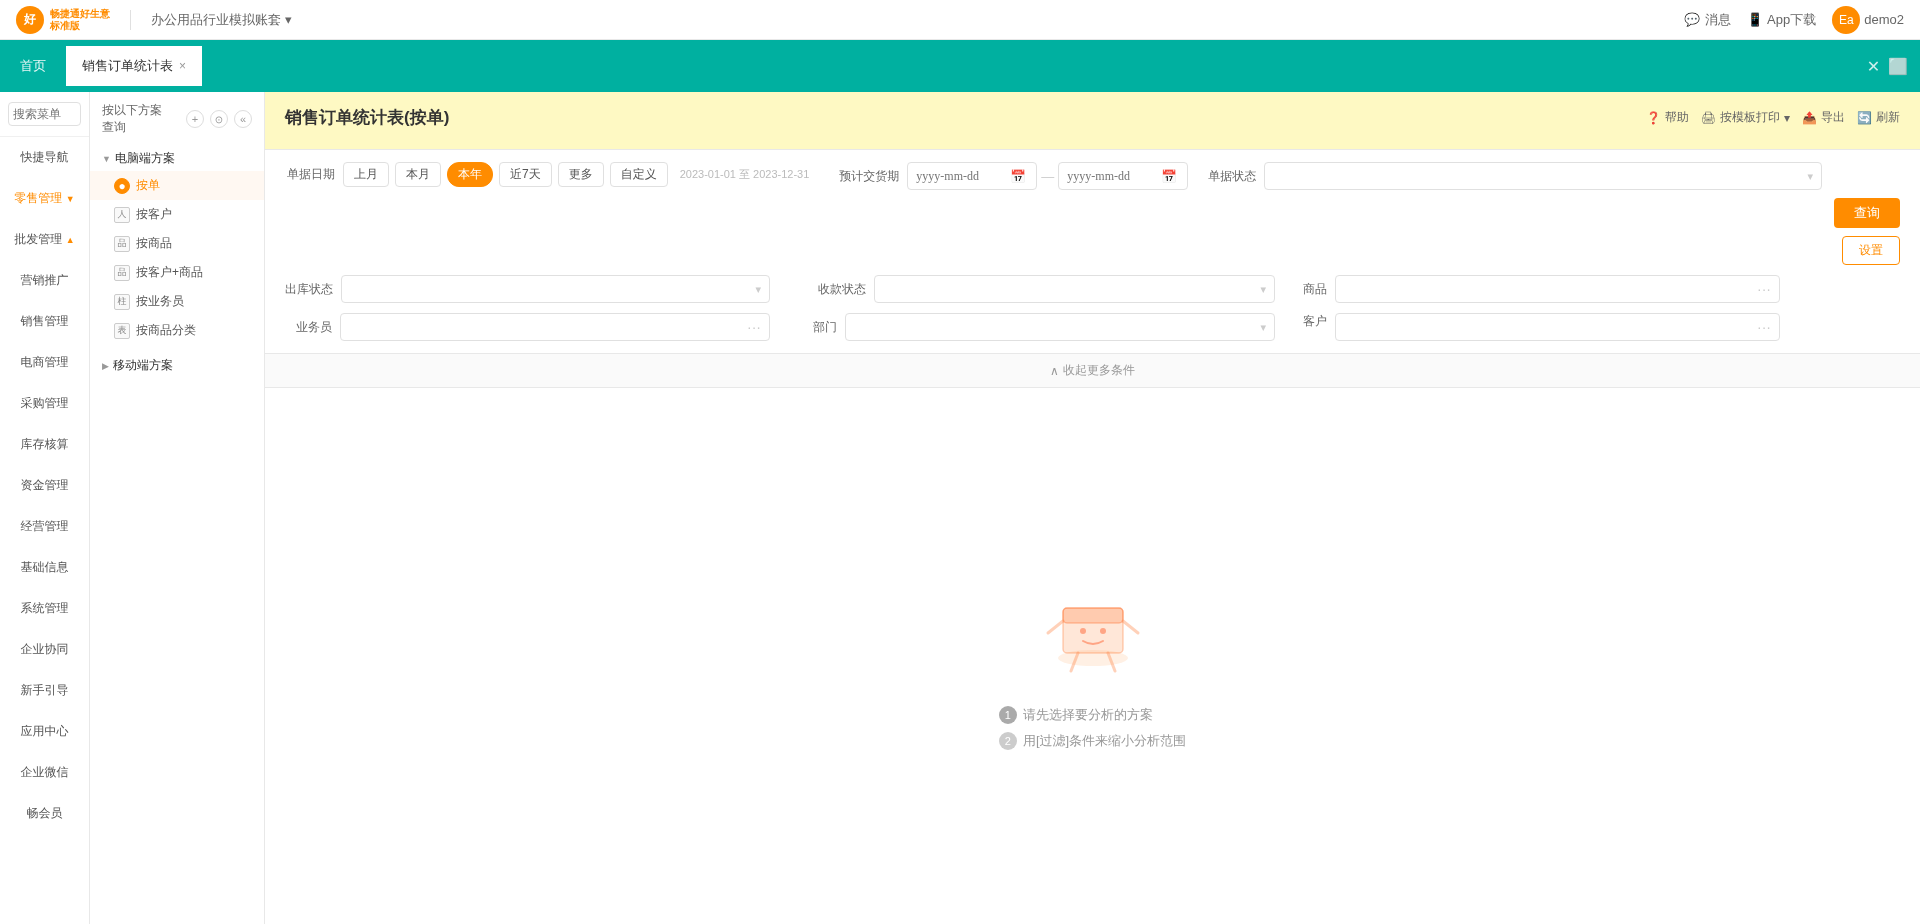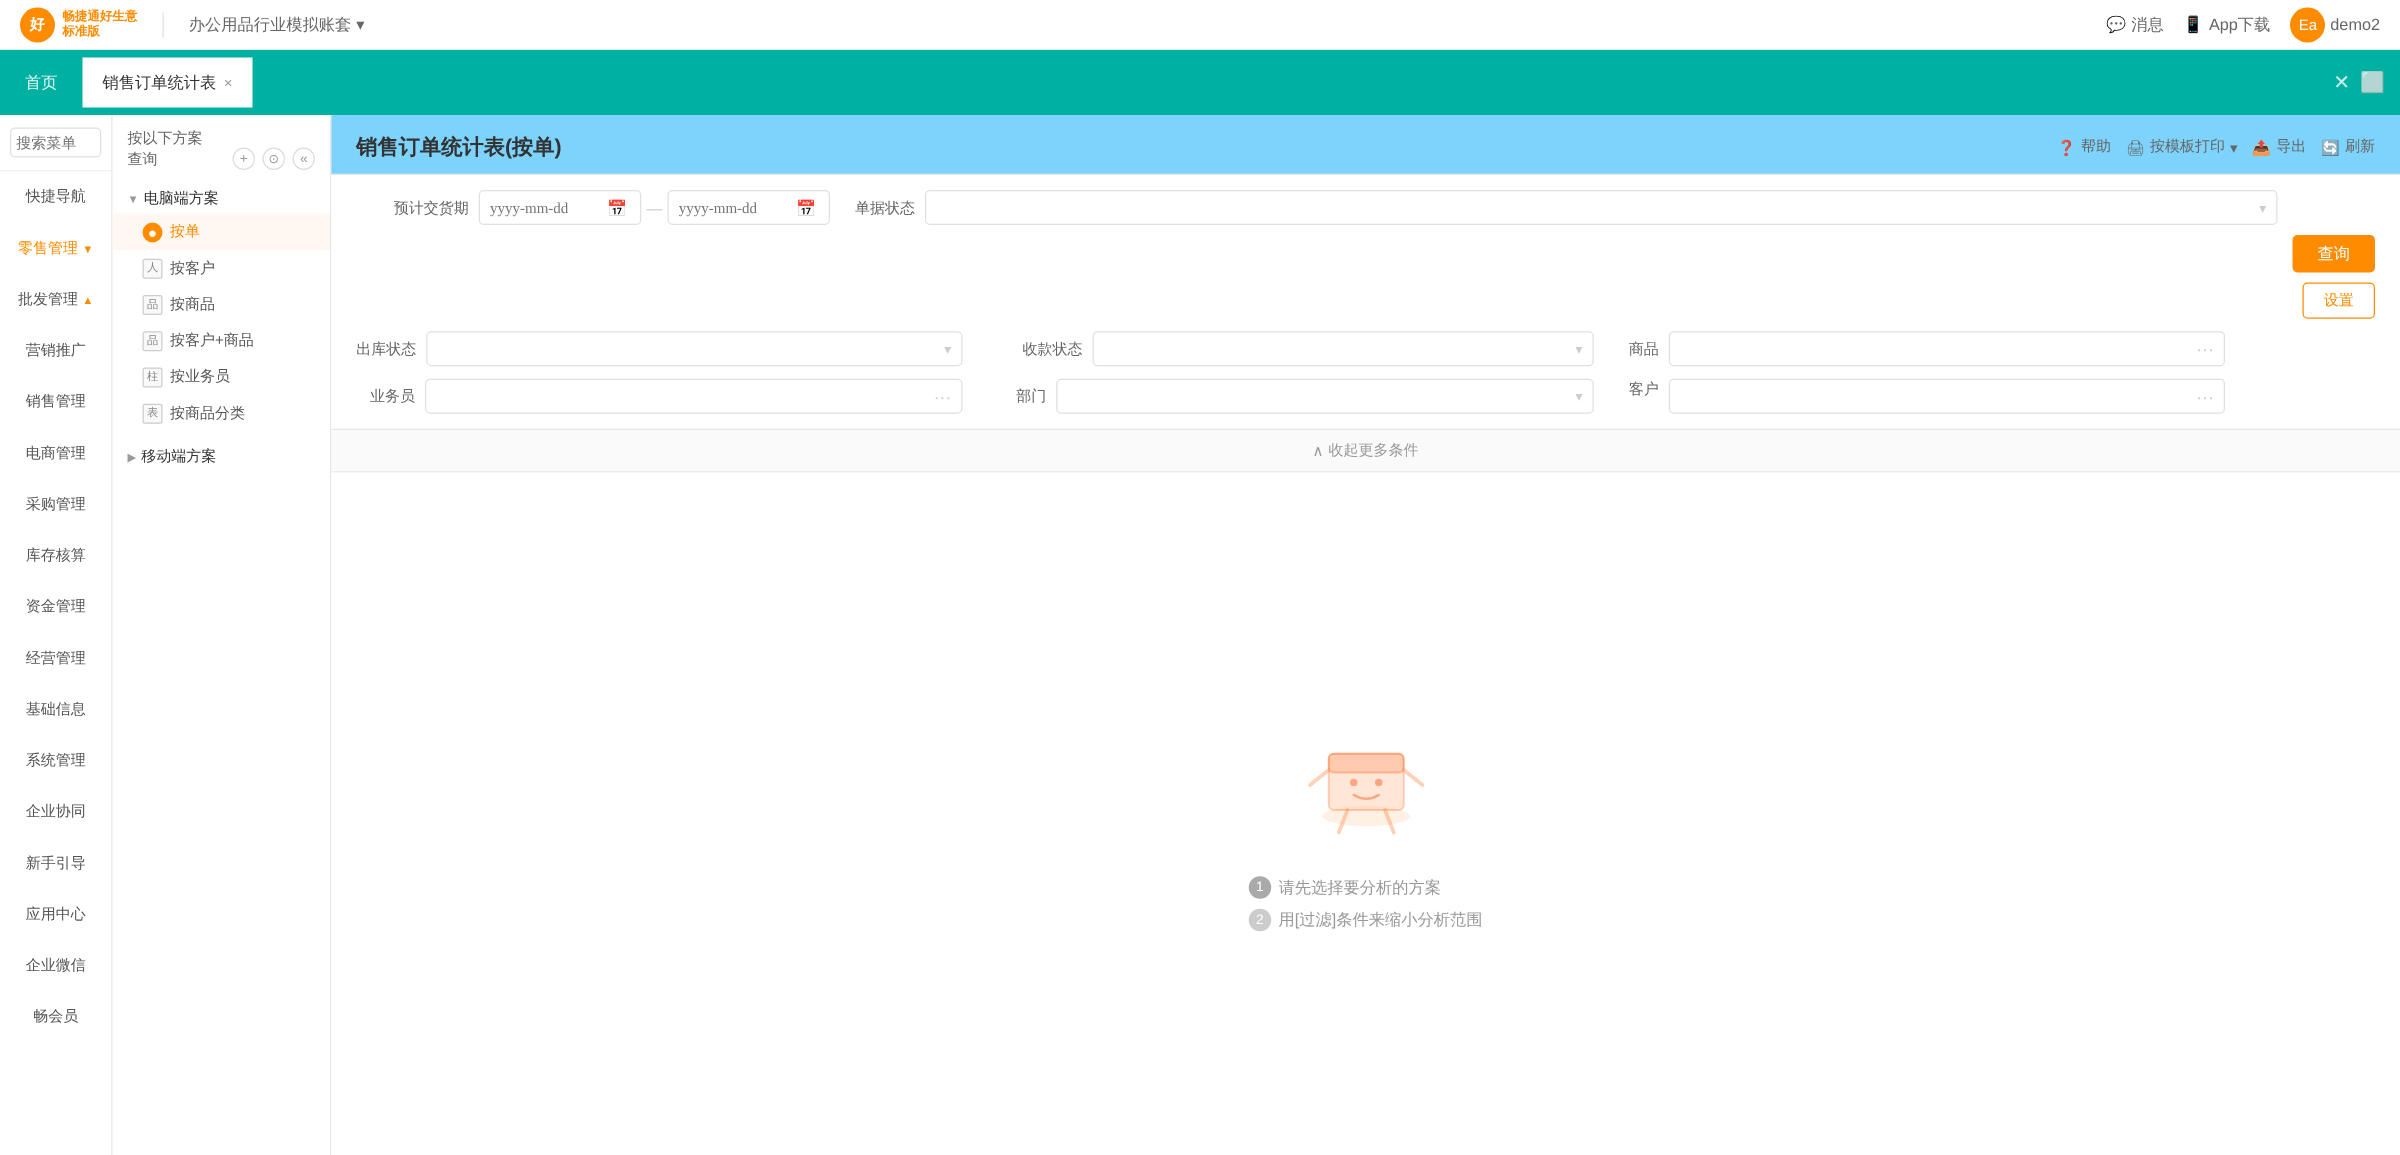--- a/index.html
+++ b/index.html
@@ -32,35 +32,35 @@
     .sidebar-item { padding: 12px 0; text-align: center; cursor: pointer; color: #555; font-size: 12px; border-bottom: none; position: relative; }
     .sidebar-item.active { color: #ff8c00; }
     .sidebar-search { padding: 10px 8px; border-bottom: 1px solid #f0f0f0; }
     .sidebar-search input { width: 100%; border: 1px solid #e0e0e0; border-radius: 4px; padding: 4px 4px; font-size: 12px; outline: none; }
 
     
     .content-area { flex: 1; display: flex; overflow: hidden; }
 
     
     .scheme-panel { width: 175px; background: #fff; border-right: 1px solid #e8e8e8; flex-shrink: 0; padding: 0; }
-    .scheme-panel-header { display: flex; align-items: flex-end; justify-content: space-between; padding: 10px 12px 6px 12px; font-size: 12px; color: #666; gap: 14px; }
+    .scheme-panel-header { display: flex; align-items: center; justify-content: space-between; padding: 10px 12px 6px 12px; font-size: 12px; color: #666; gap: 14px; }
     .scheme-panel-header-btns { display: flex; gap: 6px; }
     .scheme-panel-header-btn { width: 18px; height: 18px; border-radius: 50%; border: 1px solid #ddd; display: flex; align-items: center; justify-content: center; font-size: 11px; cursor: pointer; color: #999; }
     .scheme-group { padding: 4px 0; }
     .scheme-group-title { display: flex; align-items: center; gap: 4px; padding: 4px 12px; font-size: 12px; color: #333; cursor: pointer; }
     .scheme-item { display: flex; align-items: center; gap: 6px; padding: 6px 12px 6px 24px; font-size: 12px; color: #555; cursor: pointer; }
     .scheme-item.active { color: #ff8c00; background: #fff8f2; }
     .scheme-item .scheme-icon { width: 16px; height: 16px; border: 1px solid #ccc; border-radius: 2px; display: flex; align-items: center; justify-content: center; font-size: 9px; color: #888; background: #f9f9f9; }
     .scheme-item .scheme-icon.orange { background: #ff8c00; border-color: #ff8c00; color: white; border-radius: 50%; font-size: 10px; }
 
     
     .main-content { flex: 1; display: flex; flex-direction: column; overflow: hidden; }
 
     
-    .page-header { padding: 14px 20px 10px 20px; background: #7dd3fc; border-bottom: 1px solid #e8e8e8; display: flex; align-items: center; justify-content: space-between; }
+    .page-header { padding: 14px 20px 20px 20px; background: #fef9c3; border-bottom: 1px solid #e8e8e8; display: flex; align-items: center; justify-content: space-between; }
     .page-title { font-size: 17px; font-weight: 600; color: #333; }
     .page-header-actions { display: flex; align-items: center; gap: 12px; }
     .header-action-btn { display: flex; align-items: center; gap: 4px; color: #666; font-size: 12px; cursor: pointer; }
 
     
     .filter-area { background: #fff; padding: 12px 20px; border-bottom: 1px solid #e8e8e8; }
     .filter-date-group { display: flex; align-items: center; gap: 6px; }
     .date-btn { padding: 3px 10px; border-radius: 4px; border: 1px solid #e0e0e0; background: #fff; color: #555; font-size: 12px; cursor: pointer; }
     .date-btn.active { background: #ff8c00; border-color: #ff8c00; color: white; border-radius: 12px; }
     .date-input-box { border: 1px solid #e0e0e0; border-radius: 4px; height: 28px; padding: 0 8px; display: flex; align-items: center; gap: 4px; background: #fff; min-width: 130px; }
@@ -274,20 +274,32 @@
             <span>🔄</span>
             <span>刷新</span>
           </div>
         </div>
       </div>
 
       <div class="filter-area">
 
         <div style="display:flex;align-items:flex-start;gap:0;margin-bottom:10px;">
 
+          <div style="display:flex;align-items:center;flex-shrink:0;">
+            <span style="color:#666;font-size:12px;min-width:58px;text-align:right;padding-right:8px;">单据日期</span>
+            <div class="filter-date-group">
+              <button class="date-btn">上月</button>
+              <button class="date-btn">本月</button>
+              <button class="date-btn active">本年</button>
+              <button class="date-btn">近7天</button>
+              <button class="date-btn">更多</button>
+              <button class="date-btn">自定义</button>
+              <span style="color:#bbb;font-size:11px;margin-left:6px;">2023-01-01 至 2023-12-31</span>
+            </div>
+          </div>
 
           <div style="width:30px;"></div>
 
           <div style="display:flex;align-items:center;flex-shrink:0;">
             <span style="color:#666;font-size:12px;min-width:65px;text-align:right;padding-right:8px;">预计交货期</span>
             <div class="date-input-box">
               <input type="text" placeholder="yyyy-mm-dd" style="">
               <span style="color:#e0824a;font-size:13px;">📅</span>
             </div>
             <span class="date-dash" style="margin:0 4px;">—</span>

